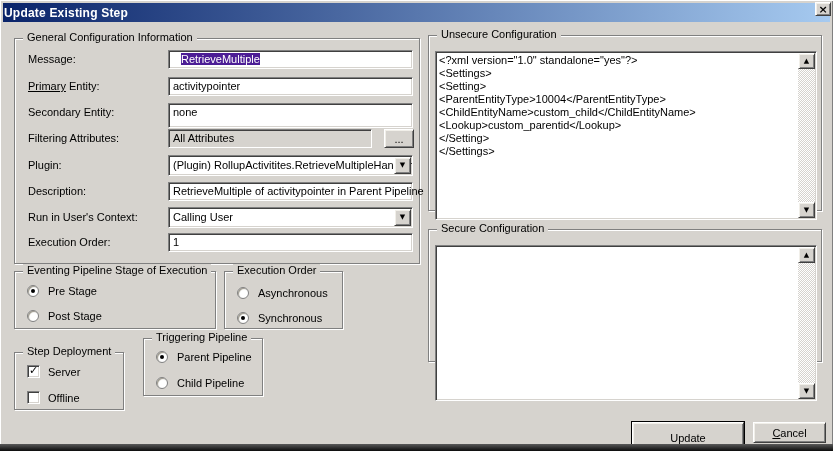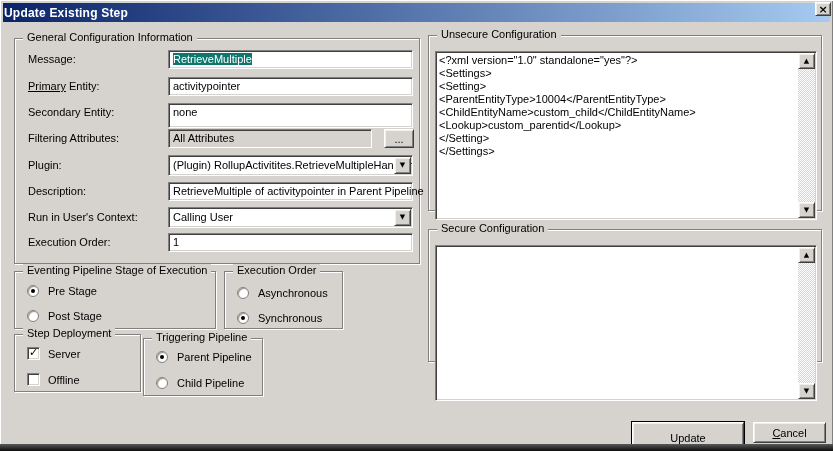--- a/index.html
+++ b/index.html
@@ -37,21 +37,21 @@
   .lbl { position:absolute; left:28px; white-space:nowrap; }
   .u { text-decoration:underline; }
 
   .sunken {
     position:absolute; background:#fff;
     border:1px solid; border-color:#808080 #ffffff #ffffff #808080;
     box-shadow: inset 1px 1px 0 #404040, inset -1px -1px 0 #D6D3CE;
   }
   .fieldtext { position:absolute; left:4px; top:2px; white-space:nowrap; overflow:hidden; }
   .sunken.gray { background:#D6D3CE; }
-  .sel { background:#0f766e; color:#fff; }
+  .sel { background:#4c1d95; color:#fff;margin-left:8px; }
 
   .btn3d {
     background:#D6D3CE; border:1px solid; border-color:#ffffff #404040 #404040 #ffffff;
     box-shadow: inset 1px 1px 0 #f1efe9, inset -1px -1px 0 #808080;
     text-align:center; cursor:default;
   }
   .push { position:absolute; font-size:11px; font-family:"Liberation Sans",sans-serif; }
   .default-push { outline:1px solid #000; }
 
   .combo-btn {
@@ -177,21 +177,21 @@
   </div>
 
   <div class="groupbox" style="left:224px;top:271px;width:119px;height:58px;">
     <span class="legend">Execution Order</span>
     <span class="radio" style="top:15px;"></span>
     <span class="opt-label" style="top:15px;">Asynchronous</span>
     <span class="radio checked" style="top:40px;"></span>
     <span class="opt-label" style="top:40px;">Synchronous</span>
   </div>
 
-  <div class="groupbox" style="left:14px;top:334px;width:127px;height:58px;">
+  <div class="groupbox" style="left:14px;top:352px;width:110px;height:58px;">
     <span class="legend">Step Deployment</span>
     <span class="checkbox" style="top:12px;">
         <span class="checkmark">✓</span>
       </span>
     <span class="opt-label" style="top:13px;">Server</span>
     <span class="checkbox" style="top:38px;"></span>
     <span class="opt-label" style="top:39px;">Offline</span>
   </div>
 
   <div class="groupbox" style="left:143px;top:338px;width:120px;height:58px;">

